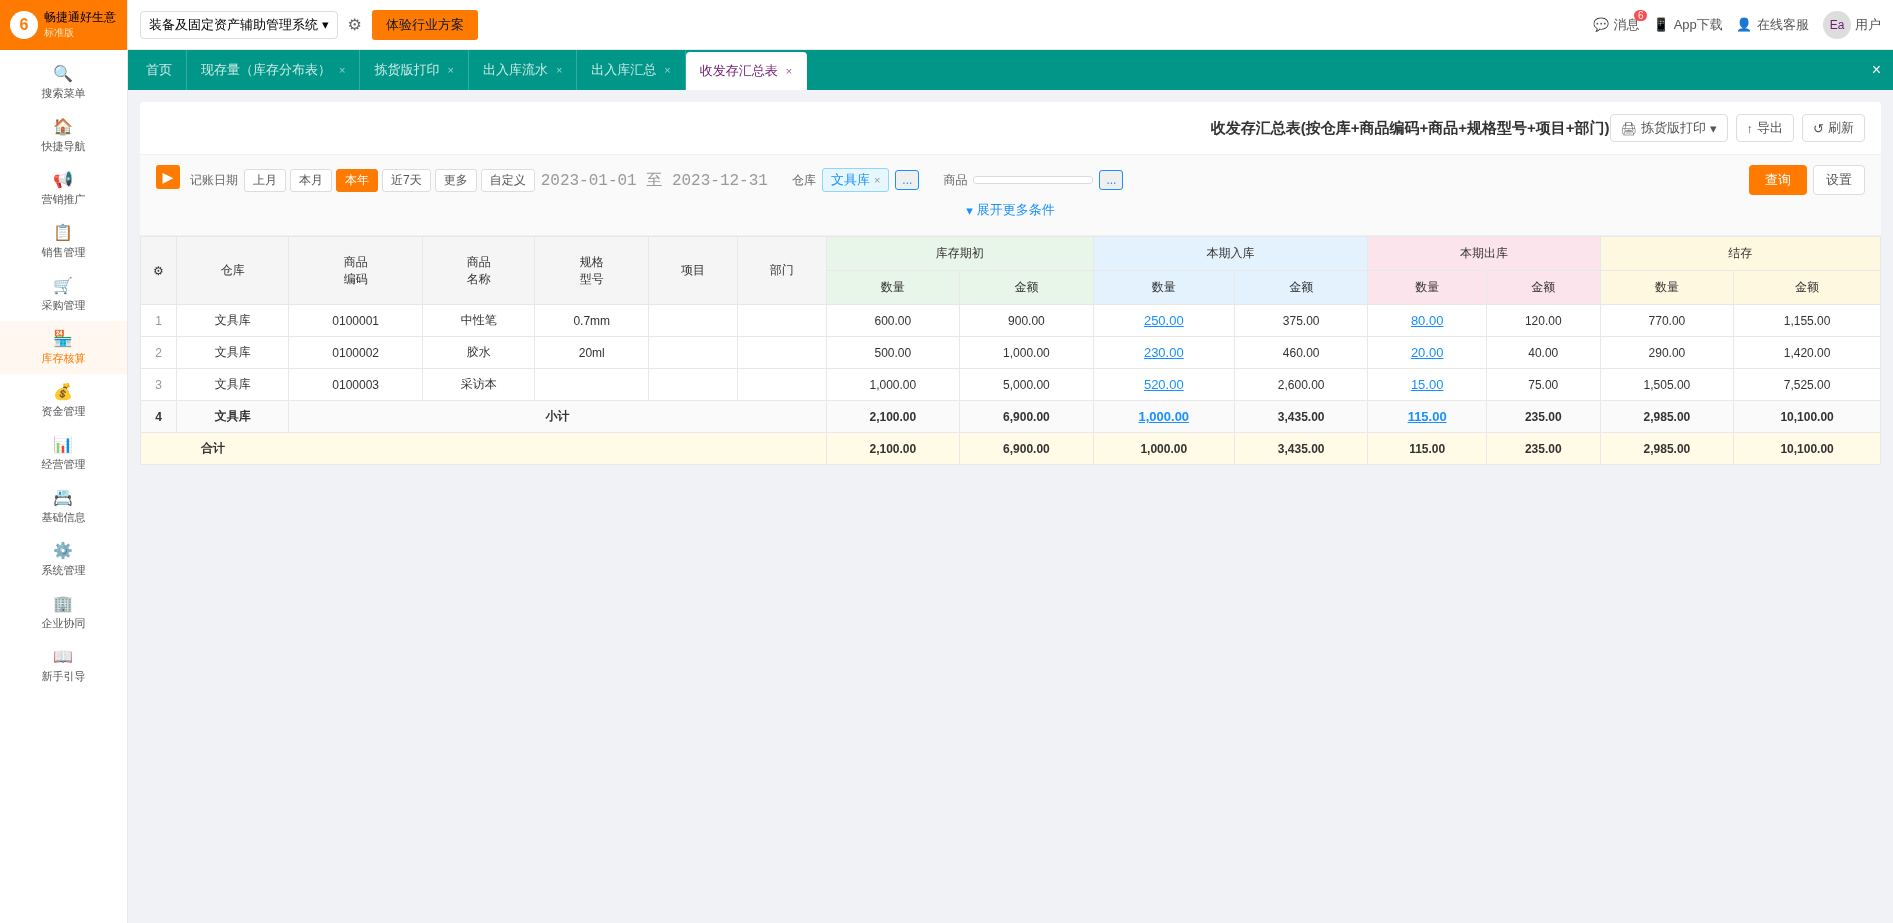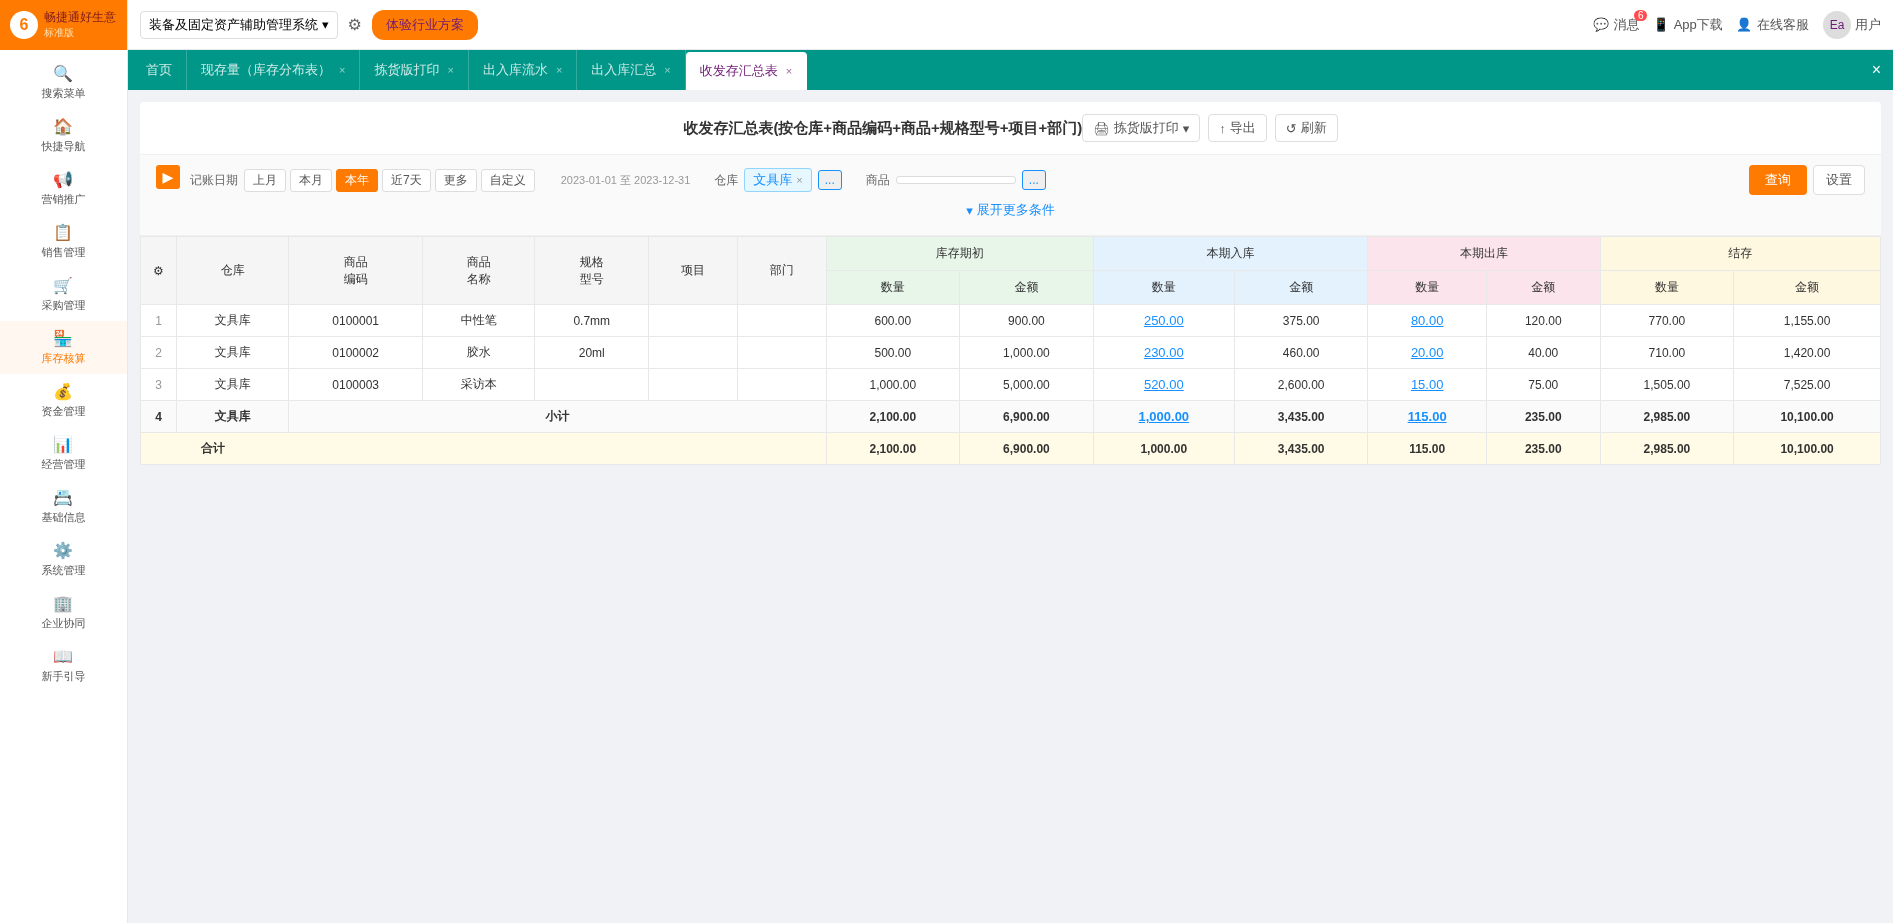--- a/index.html
+++ b/index.html
@@ -2,66 +2,66 @@
 <html><head>
   <meta charset="utf-8">
   <style>
     * { box-sizing: border-box; margin: 0; padding: 0; font-family: 'Microsoft YaHei', SimHei, Arial, sans-serif; font-size: 13px; }
     body { background: #f5f5f5; display: flex; height: 923px; overflow: hidden; }
 
     
     .sidebar { width: 128px; background: #fff; display: flex; flex-direction: column; height: 100%; border-right: 1px solid #e8e8e8; flex-shrink: 0; }
     .sidebar-logo { background: #ff7a00; padding: 8px 10px; display: flex; align-items: center; gap: 6px; height: 50px; }
     .sidebar-logo-icon { width: 28px; height: 28px; background: #fff; border-radius: 50%; display: flex; align-items: center; justify-content: center; font-size: 16px; font-weight: bold; color: #ff7a00; }
-    .sidebar-logo-text { color: #7f1d1d; font-size: 12px; line-height: 1.3; }
+    .sidebar-logo-text { color: #000000; font-size: 12px; line-height: 1.3; }
     .sidebar-logo-sub { color: #ffe0b2; font-size: 10px; }
     .sidebar-menu { flex: 1; overflow-y: auto; padding: 6px 0; }
     .sidebar-item { display: flex; flex-direction: column; align-items: center; padding: 8px 4px; cursor: pointer; color: #555; gap: 3px; }
     .sidebar-item.active { background: #fff7f0; color: #ff7a00; }
     .sidebar-item-icon { font-size: 16px; }
     .sidebar-item-label { font-size: 11px; text-align: center; }
 
     
     .main { flex: 1; display: flex; flex-direction: column; overflow: hidden; }
 
     
     .topbar { background: #fff; height: 50px; display: flex; align-items: center; padding: 0 12px; border-bottom: 1px solid #e8e8e8; gap: 10px; }
     .topbar-system-select { display: flex; align-items: center; gap: 4px; border: 1px solid #ddd; border-radius: 4px; padding: 4px 8px; cursor: pointer; font-size: 12px; color: #000000; }
-    .topbar-trial-btn { background: #ff7a00; color: #701a75; border: none; border-radius: 12px; padding: 6px 14px; cursor: pointer; font-size: 13px; }
+    .topbar-trial-btn { background: #ff7a00; color: #0f172a; border: none; border-radius: 3px; padding: 6px 14px; cursor: pointer; font-size: 13px; }
     .topbar-actions { display: flex; align-items: center; gap: 14px; color: #555; font-size: 12px; }
     .topbar-action-item { display: flex; align-items: center; gap: 4px; cursor: pointer; position: relative; }
     .topbar-badge { background: #ff4d4f; color: #fff; border-radius: 10px; padding: 0 4px; font-size: 10px; position: absolute; top: -6px; right: -8px; }
     .topbar-user { display: flex; align-items: center; gap: 4px; cursor: pointer; }
     .topbar-avatar { width: 28px; height: 28px; background: #ddd; border-radius: 50%; display: flex; align-items: center; justify-content: center; font-size: 12px; color: #701a75; }
 
     
     .tabbar { background: #009688; display: flex; align-items: center; height: 40px; padding: 0 4px; overflow-x: auto; }
     .tab-item { display: flex; align-items: center; gap: 4px; padding: 0 14px; height: 40px; cursor: pointer; color: rgba(255,255,255,0.8); font-size: 13px; white-space: nowrap; border-right: 1px solid rgba(255,255,255,0.2); }
     .tab-item.active { background: #fff; color: #701a75; border-radius: 4px 4px 0 0; height: 38px; margin-top: 2px; }
     .tab-close-btn { margin-left: 4px; font-size: 11px; cursor: pointer; color: inherit; opacity: 0.7; }
     .tabbar-close-all { margin-left: auto; color: #fff; font-size: 16px; cursor: pointer; padding: 0 8px; }
 
     
     .content { flex: 1; overflow-y: auto; background: #f0f2f5; padding: 12px; }
     .page-card { background: #fff; border-radius: 4px; }
 
     
-    .page-header { padding: 12px 16px; border-bottom: 1px solid #f0f0f0; display: flex; align-items: center; justify-content: center; }
+    .page-header { padding: 12px 16px; border-bottom: 1px solid #f0f0f0; display: flex; align-items: center; justify-content: flex-end; }
     .page-title { font-size: 15px; font-weight: bold; color: #333; }
     .page-header-actions { display: flex; align-items: center; gap: 8px; }
     .btn-print { display: flex; align-items: center; gap: 4px; border: 1px solid #ddd; border-radius: 4px; padding: 4px 10px; cursor: pointer; font-size: 12px; color: #555; background: #fff; }
     .btn-export { display: flex; align-items: center; gap: 4px; border: 1px solid #ddd; border-radius: 4px; padding: 4px 10px; cursor: pointer; font-size: 12px; color: #555; background: #fff; }
     .btn-refresh { display: flex; align-items: center; gap: 4px; border: 1px solid #ddd; border-radius: 4px; padding: 4px 10px; cursor: pointer; font-size: 12px; color: #555; background: #fff; }
     .filter-toggle { width: 24px; height: 24px; background: #ff7a00; color: #fff; border: none; border-radius: 3px; cursor: pointer; display: flex; align-items: center; justify-content: center; font-size: 14px; }
     .filter-group { display: flex; align-items: center; gap: 6px; }
     .filter-label { color: #666; font-size: 12px; white-space: nowrap; }
     .date-options { display: flex; gap: 4px; align-items: center; }
     .date-btn { padding: 2px 8px; border: 1px solid #ddd; border-radius: 3px; cursor: pointer; font-size: 12px; color: #555; background: #fff; }
     .date-btn.active { background: #ff7a00; color: #fff; border-color: #ff7a00; }
-    .date-range { font-size: 11px; color: #999; margin-left: 20px; }
+    .date-range { font-size: 16px; color: #999; margin-left: 0; font-family: Liberation Mono, monospace; }
     .filter-tag { display: flex; align-items: center; gap: 4px; background: #e6f7ff; border: 1px solid #91d5ff; border-radius: 3px; padding: 2px 8px; font-size: 12px; color: #1890ff; }
     .filter-tag-close { cursor: pointer; color: #999; font-size: 11px; }
     .filter-more { color: #1890ff; cursor: pointer; font-size: 12px; border: 1px solid #1890ff; border-radius: 3px; padding: 2px 6px; }
     .filter-input-placeholder { color: #bbb; font-size: 12px; border: 1px solid #ddd; border-radius: 3px; padding: 3px 8px; min-width: 120px; background: #fff; }
     .btn-query { background: #ff7a00; color: #fff; border: none; border-radius: 4px; padding: 5px 16px; cursor: pointer; font-size: 13px; }
     .btn-setting { background: #fff; color: #555; border: 1px solid #ddd; border-radius: 4px; padding: 5px 12px; cursor: pointer; font-size: 13px; }
     .expand-more { display: flex; align-items: center; gap: 4px; color: #1890ff; cursor: pointer; font-size: 12px; margin: 6px auto; width: fit-content; }
 
     
     .table-wrapper { padding: 0 0 0 0; overflow-x: auto; }
@@ -316,21 +316,21 @@
     <td>胶水</td>
     <td>20ml</td>
     <td></td>
     <td></td>
     <td>500.00</td>
     <td>1,000.00</td>
     <td><a class="underline">230.00</a></td>
     <td>460.00</td>
     <td><a class="underline">20.00</a></td>
     <td>40.00</td>
-    <td>710.00</td>
+    <td>290.00</td>
     <td>1,420.00</td>
   </tr>
               <tr>
     <td class="row-num">3</td>
     <td>文具库</td>
     <td>0100003</td>
     <td>采访本</td>
     <td></td>
     <td></td>
     <td></td>

